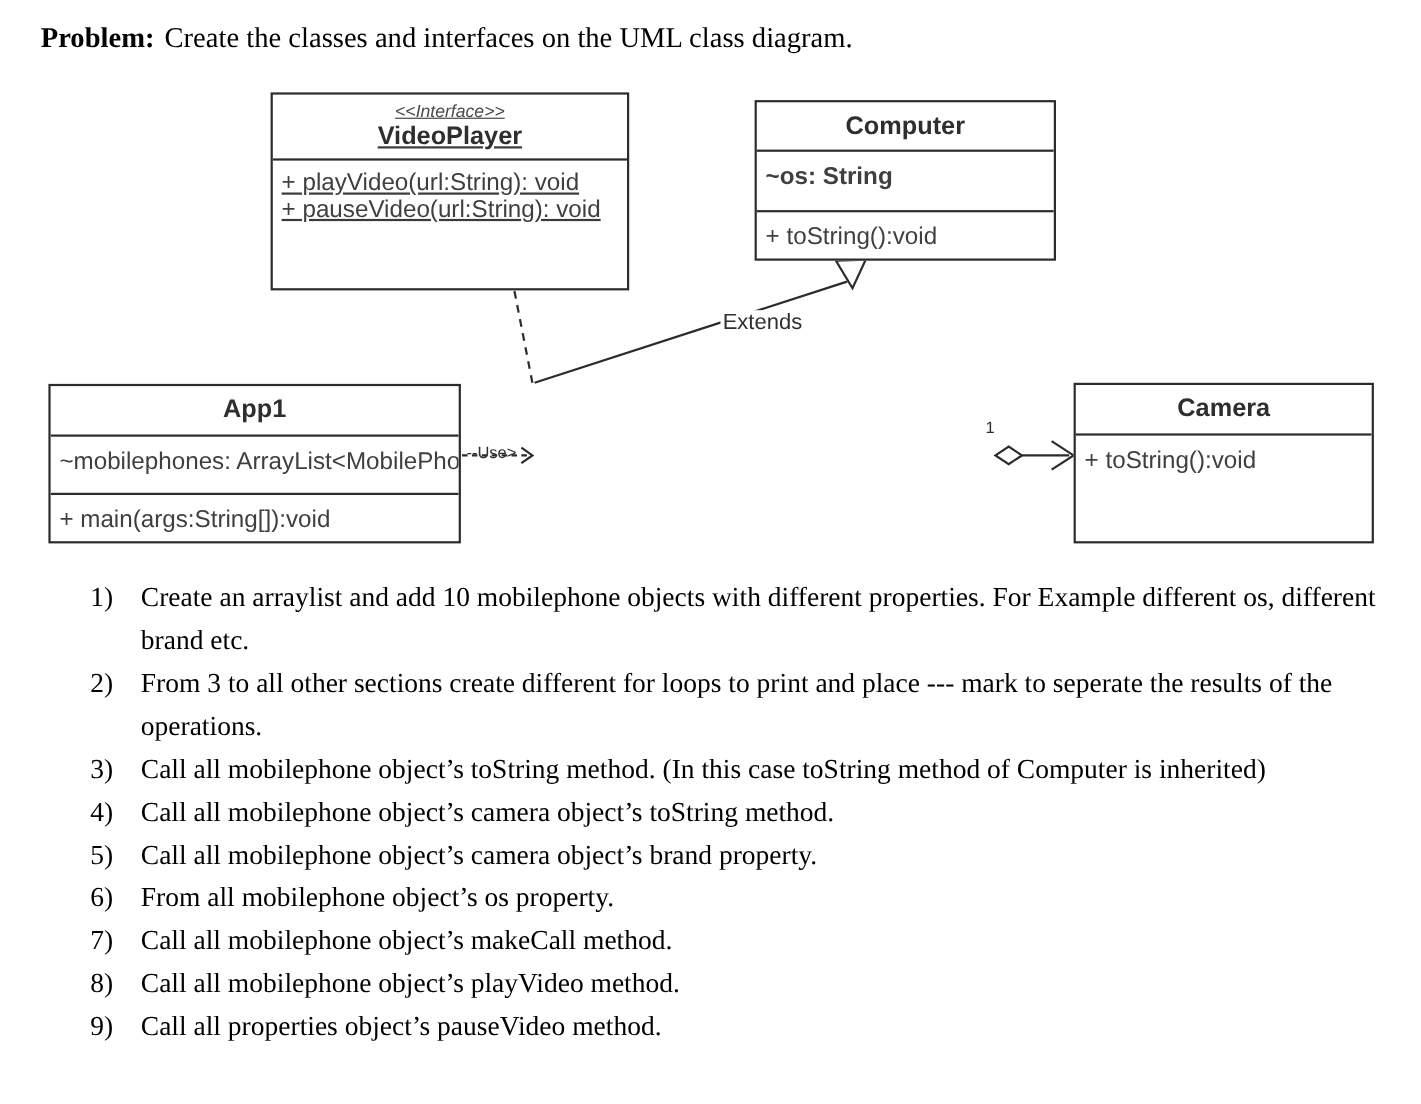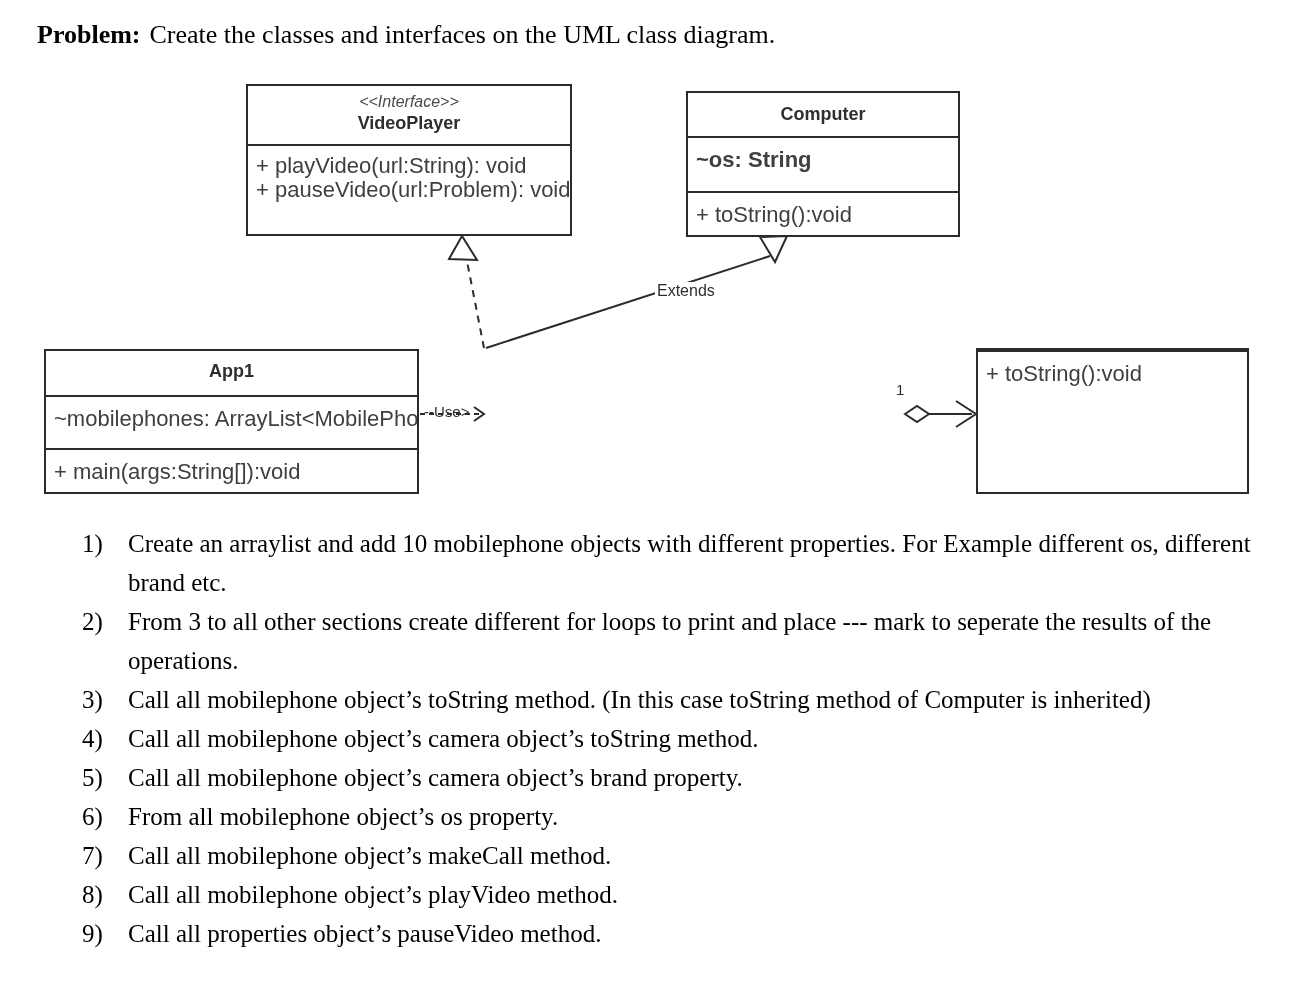--- a/index.html
+++ b/index.html
@@ -74,34 +74,34 @@
   .uml-stereotype {
     display: block;
     font-style: italic;
     font-weight: normal;
     font-size: 16px;
     line-height: 20px;
     color: #4a4a4a;
   }
   .uml-name {
     display: block;
-    font-size: 18px;
+    font-size: 23px;
     line-height: 23px;
   }
   .uml-member {
     font-size: 22px;
     line-height: 24px;
     padding-left: 8px;
     color: #3f3f3f;
   }
 
   .edge-label {
     position: absolute;
     font-family: "Liberation Sans", sans-serif;
-    font-size: 16px;
+    font-size: 20px;
     color: #2e2e2e;
     white-space: nowrap;
     background: #ffffff;
     padding: 0 2px;
   }
   .edge-label.small {
     font-size: 15px;
     padding: 0;
     background: transparent;
   }
@@ -158,28 +158,28 @@
     </g>
 
      Camera --&gt;
     <g>
       <polygon points="905,344 917,336 929,344 917,352" fill="#ffffff" stroke="#2b2b2b" stroke-width="2"></polygon>
       <line x1="929" y1="344" x2="972" y2="344" stroke="#2b2b2b" stroke-width="2"></line>
       <polyline points="956,331 976,344 956,357" fill="none" stroke="#2b2b2b" stroke-width="2"></polyline>
     </g>
   </svg>
 
-  <div class="uml-class" style="left:246px; top:14px; width:326px; height:152px;">
+  <div class="uml-class" style="left:246px; top:14px; width:326px; height:180px;text-decoration:underline;">
     <div class="uml-row uml-title" style="height:58px; padding-top:6px;">
       <span class="uml-stereotype">&lt;&lt;Interface&gt;&gt;</span>
       <span class="uml-name">VideoPlayer</span>
     </div>
     <div class="uml-row divider" style="height:90px; padding-top:8px;">
       <div class="uml-member">+ playVideo(url:String): void</div>
-      <div class="uml-member">+ pauseVideo(url:Problem): void</div>
+      <div class="uml-member">+ pauseVideo(url:String): void</div>
     </div>
   </div>
 
   <div class="uml-class" style="left:686px; top:21px; width:274px; height:146px;">
     <div class="uml-row uml-title" style="height:43px; padding-top:10px;">
       <span class="uml-name">Computer</span>
     </div>
     <div class="uml-row divider" style="height:55px; padding-top:10px;font-weight:bold;">
       <div class="uml-member">~os: String</div>
     </div>
@@ -195,20 +195,23 @@
     <div class="uml-row divider" style="height:53px; padding-top:10px;text-align:center;">
       <div class="uml-member">~mobilephones: ArrayList&lt;MobilePhone</div>
     </div>
     <div class="uml-row divider" style="height:48px; padding-top:10px;">
       <div class="uml-member">+ main(args:String[]):void</div>
     </div>
   </div>
 
 
   <div class="uml-class" style="left:976px; top:278px; width:273px; height:146px;">
+    <div class="uml-row uml-title" style="height:44px; padding-top:9px;">
+      <span class="uml-name">Camera</span>
+    </div>
     <div class="uml-row divider" style="height:48px; padding-top:10px;">
       <div class="uml-member">+ toString():void</div>
     </div>
   </div>
 
   <div class="edge-label" style="left:655px; top:212px;">Extends</div>
 
   <div class="edge-label small" style="left:424px; top:333px;">--Use&gt;</div>
 
   <div class="edge-label small" style="left:896px; top:311px;">1</div>

